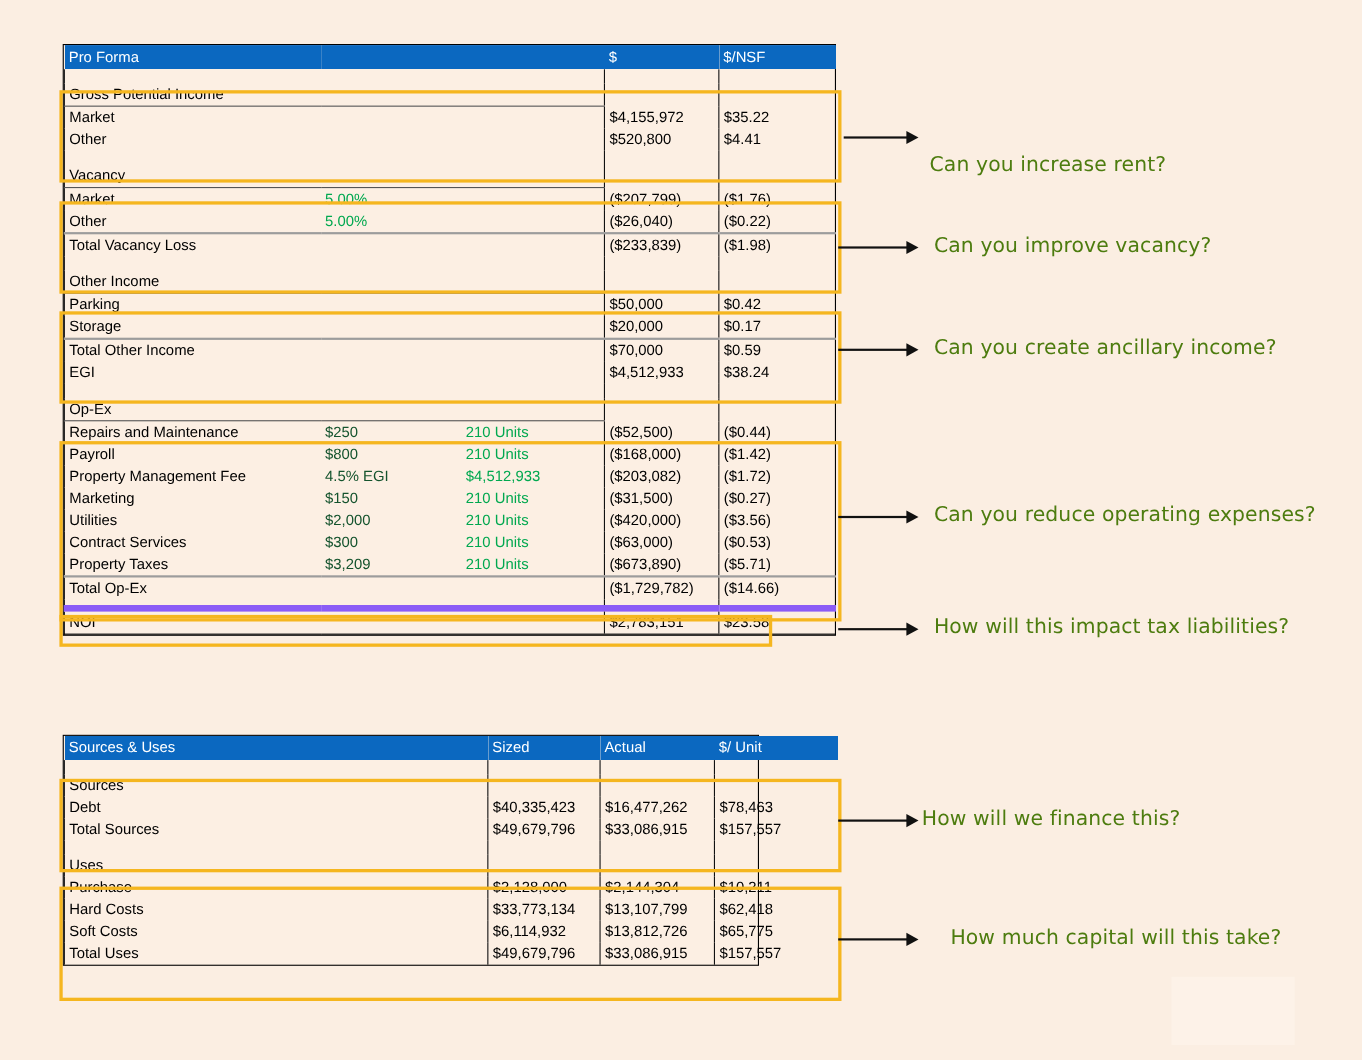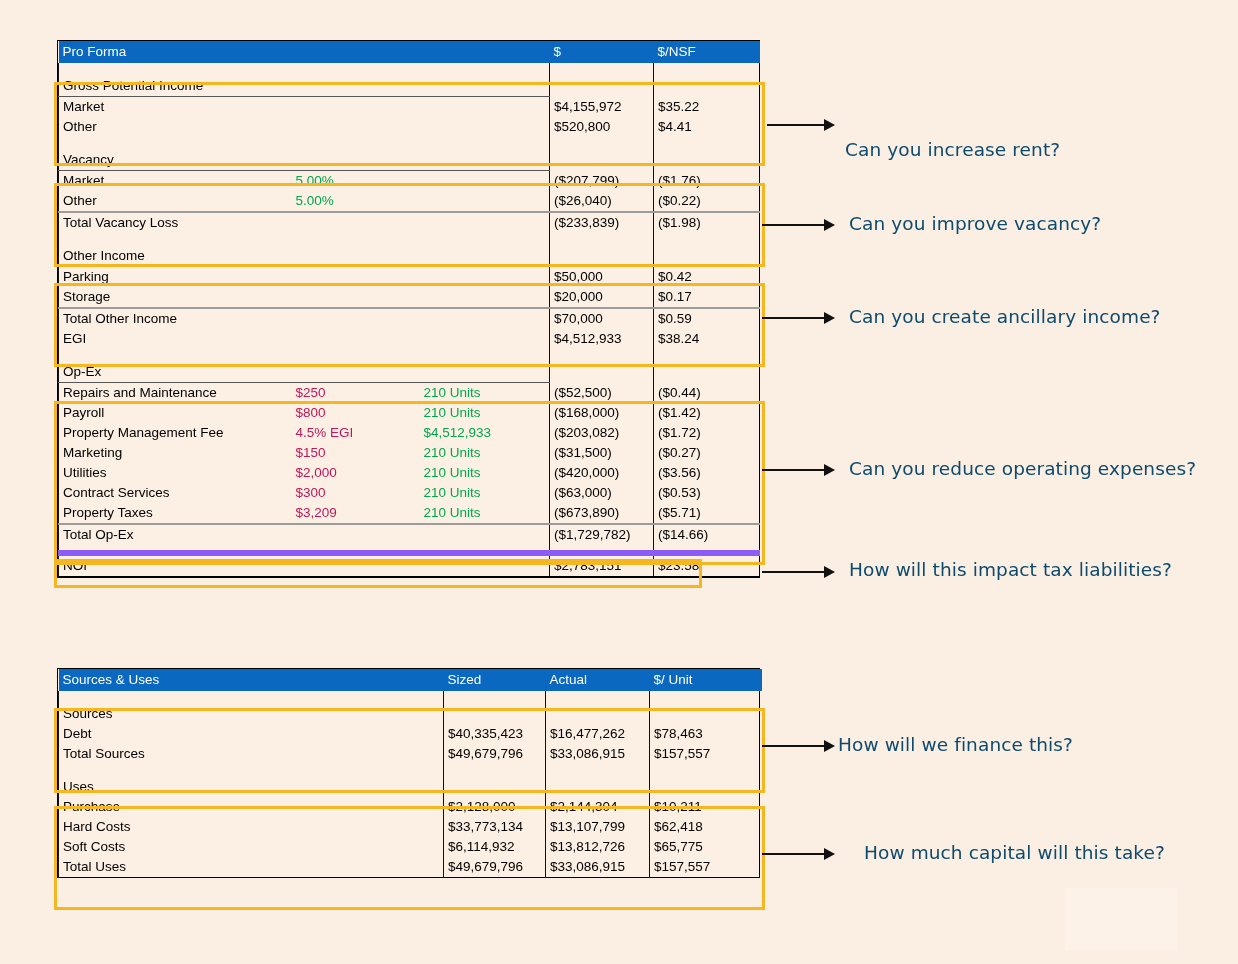--- a/index.html
+++ b/index.html
@@ -15,21 +15,21 @@
 
   
   .sheet {
     position: absolute;
     background: #fcefe3;
     border: 1px solid #000;
     font-size: 13.5px;
     color: #000;
   }
   #proforma { left: 57px; top: 40px; width: 703px; }
-  #sourcesuses { left: 57px; top: 668px; width: 703px; }
+  #sourcesuses { left: 57px; top: 668px; width: 633px; }
 
   table.grid { width: 100%; border-collapse: collapse; table-layout: fixed; }
   table.grid td {
     height: 20px;
     padding: 0 3px 1px 4px;
     vertical-align: middle;
     white-space: nowrap;
     overflow: hidden;
     line-height: 19px;
   }
@@ -48,21 +48,21 @@
   td.num { border-left: 1px solid #111; text-align: left; }
   td.mid { text-align: left; }
 
   tr.spacer td { height: 13px; }
   tr.spacer6 td { height: 8px; }
 
   .sep-top td { border-top: 2px solid #9c9c9c; }
   .blk-top td { border-top: 6px solid #8b5cf6; }
   .blk-bot td { border-bottom: 1px solid #000; }
 
-  .blue { color: #be185d; margin-left: 32px; }
+  .blue { color: #14532d; margin-left: 32px; }
   .green { color: #00a84f; }
 
   
   .titlerule { border-bottom: 1px solid #555; }
 
   
   .hl {
     position: absolute;
     border: 3px solid #f5b61f;
     pointer-events: none;
@@ -79,21 +79,21 @@
     position: absolute; top: 1px;
     width: 0; height: 0;
     border-top: 6px solid transparent;
     border-bottom: 6px solid transparent;
     border-left: 11px solid #111;
   }
   .callout {
     position: absolute;
     font-family: "DejaVu Sans", sans-serif;
     font-size: 18.5px;
-    color: #0c4a6e;
+    color: #4d7c0f;
     white-space: nowrap;
     letter-spacing: 0.1px;
   }
 
   .softpatch {
     position: absolute;
     background: #fdf2e8;
   }
 </style>
 </head>

